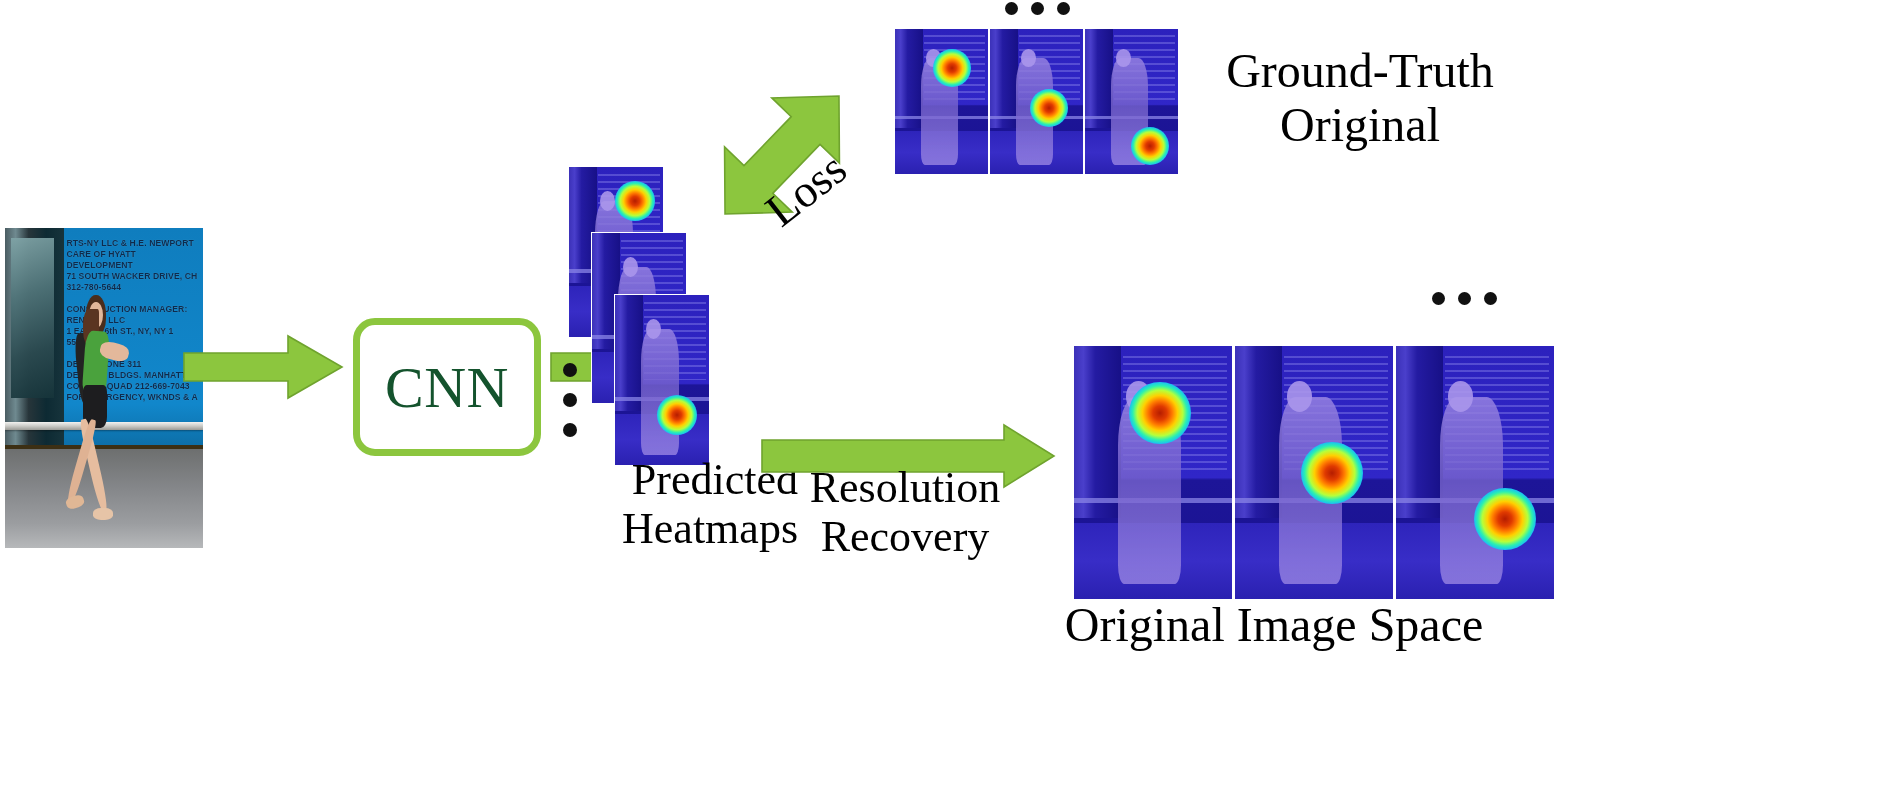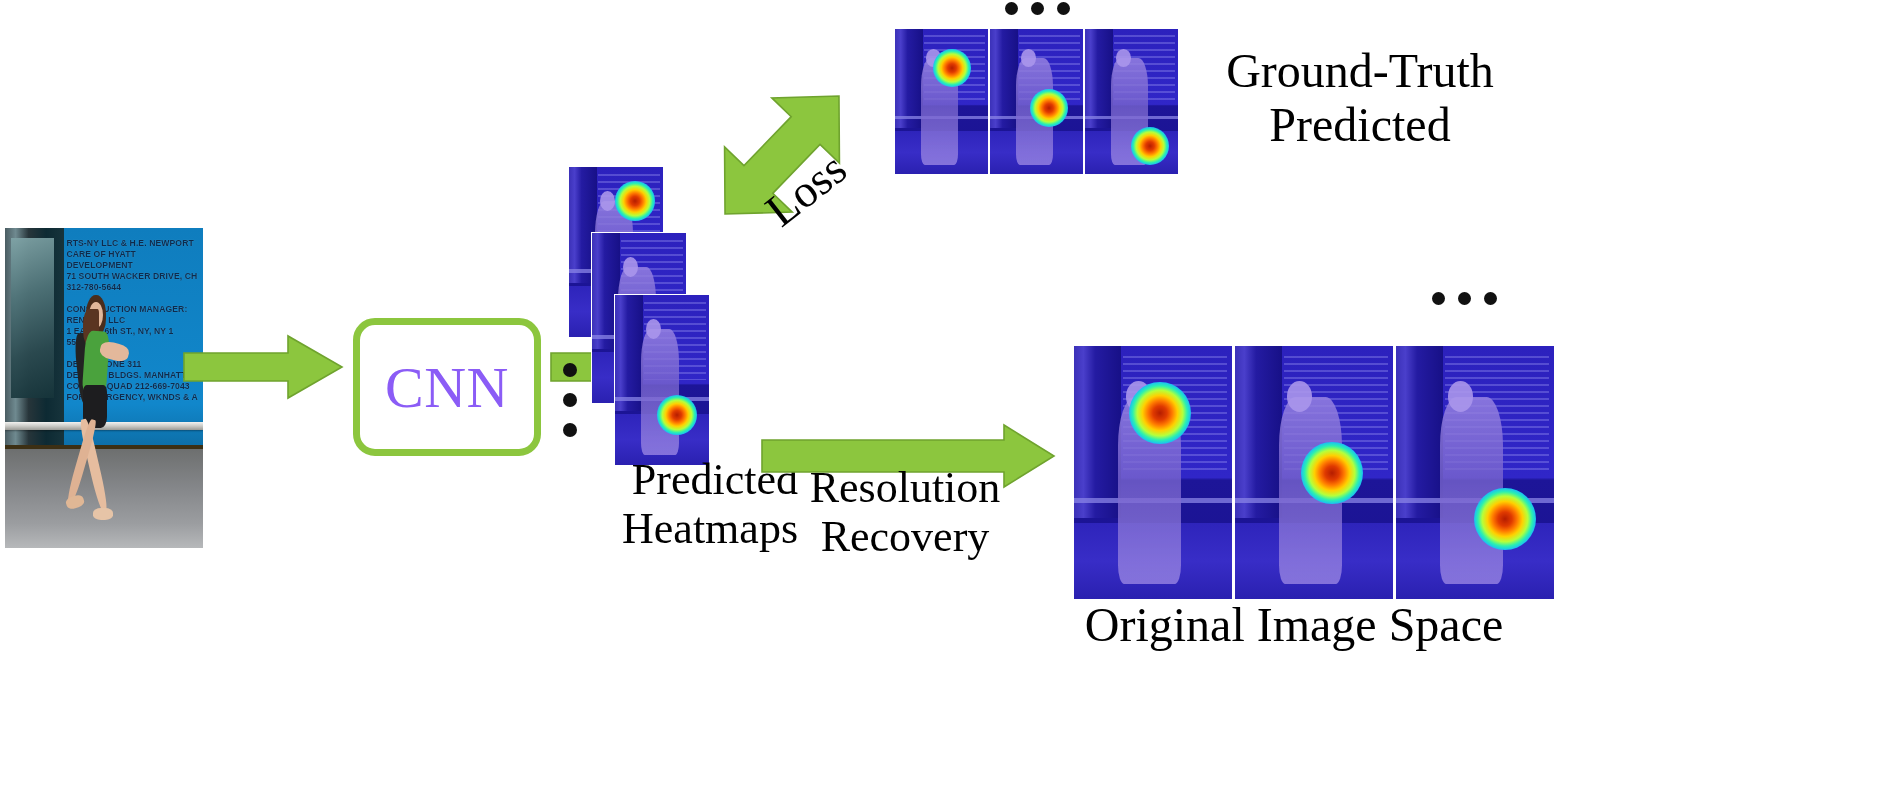--- a/index.html
+++ b/index.html
@@ -77,21 +77,21 @@
 
   
   .arrow-green{fill:#8cc63e;stroke:#6fa32e;stroke-width:1.6;}
   .arrow-svg{position:absolute;overflow:visible;}
 
   
   .cnnbox{
     position:absolute;border:7px solid #8cc63e;border-radius:22px;background:#fff;
     display:flex;align-items:center;justify-content:center;box-sizing:border-box;
   }
-  .cnnbox span{font-size:58px;color:#8b5cf6;letter-spacing:.5px;}
+  .cnnbox span{font-size:58px;color:#14532d;letter-spacing:.5px;}
 
   
   .dotsH{position:absolute;display:flex;gap:13px;align-items:center;}
   .dotsH i{display:block;width:13px;height:13px;border-radius:50%;background:#111;}
   .dotsV{position:absolute;display:flex;flex-direction:column;gap:16px;align-items:center;}
   .dotsV i{display:block;width:14px;height:14px;border-radius:50%;background:#111;}
 
   .loss-label{transform:rotate(-38deg);transform-origin:left top;}
 </style>
 </head>
@@ -238,21 +238,21 @@
       <div class="door"></div>
     <div class="txt"></div>
       <div class="rail"></div>
       <div class="ground"></div>
     <div class="fig"></div>
       <div class="fig2"></div>
     <div class="blob" style="left:46px;top:98px;width:38px;height:38px;"></div>
   </div>
 
   <div class="lbl" style="left:1195px;top:44px;width:330px;font-size:48px;">Ground-Truth
-Predicted</div>
+Original</div>
 
   <svg class="arrow-svg" style="left:762px;top:425px;" width="294" height="62" viewBox="0 0 294 62">
     <polygon class="arrow-green" points="0,15 242,15 242,0 292,31 242,62 242,47 0,47"></polygon>
   </svg>
 
   <div class="lbl" style="left:770px;top:463px;width:270px;font-size:44px;">Resolution
 Recovery</div>
 
   <div class="dotsH" style="left:1432px;top:292px;">
     <i></i>
@@ -289,15 +289,15 @@
       <div class="bluewall"></div>
       <div class="door"></div>
     <div class="txt"></div>
       <div class="rail"></div>
       <div class="ground"></div>
     <div class="fig"></div>
       <div class="fig2"></div>
     <div class="blob" style="left:78px;top:142px;width:62px;height:62px;"></div>
   </div>
 
-  <div class="lbl" style="left:984px;top:598px;width:620px;font-size:48px;">Original Image Space</div>
+  <div class="lbl" style="left:964px;top:598px;width:620px;font-size:48px;">Original Image Space</div>
 
 </div>
 
 </body></html>

